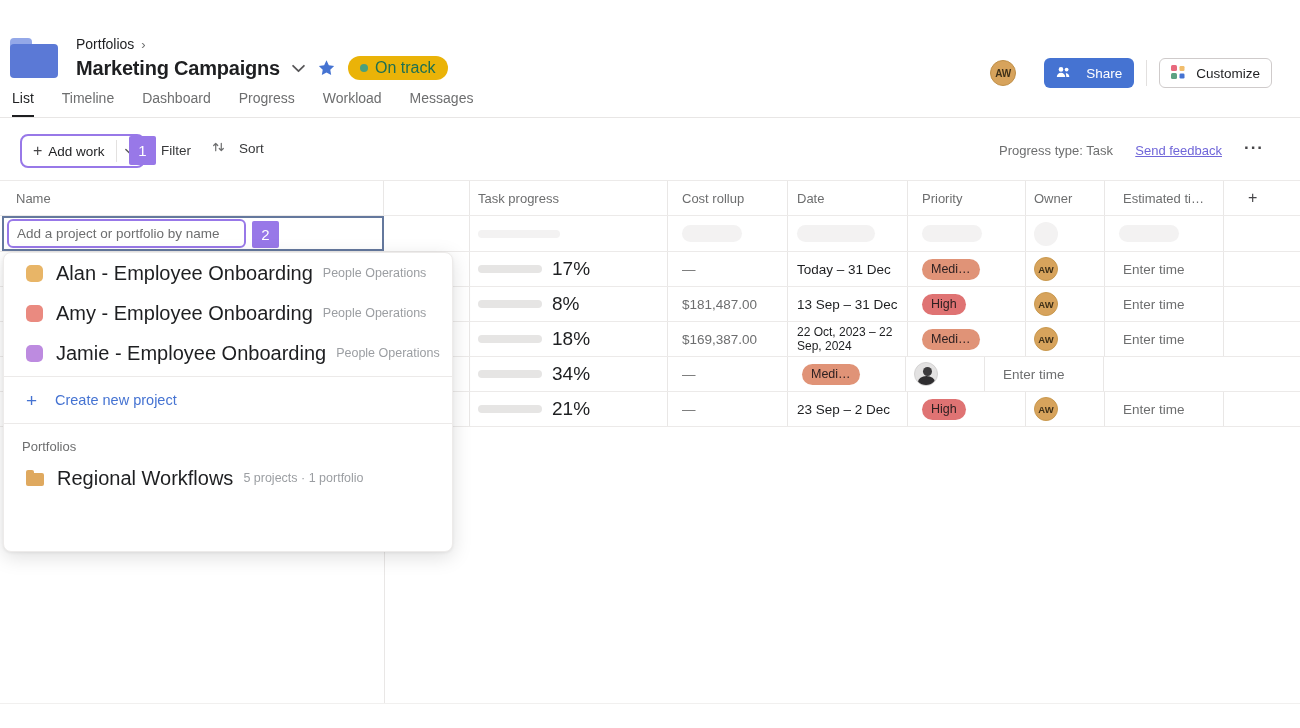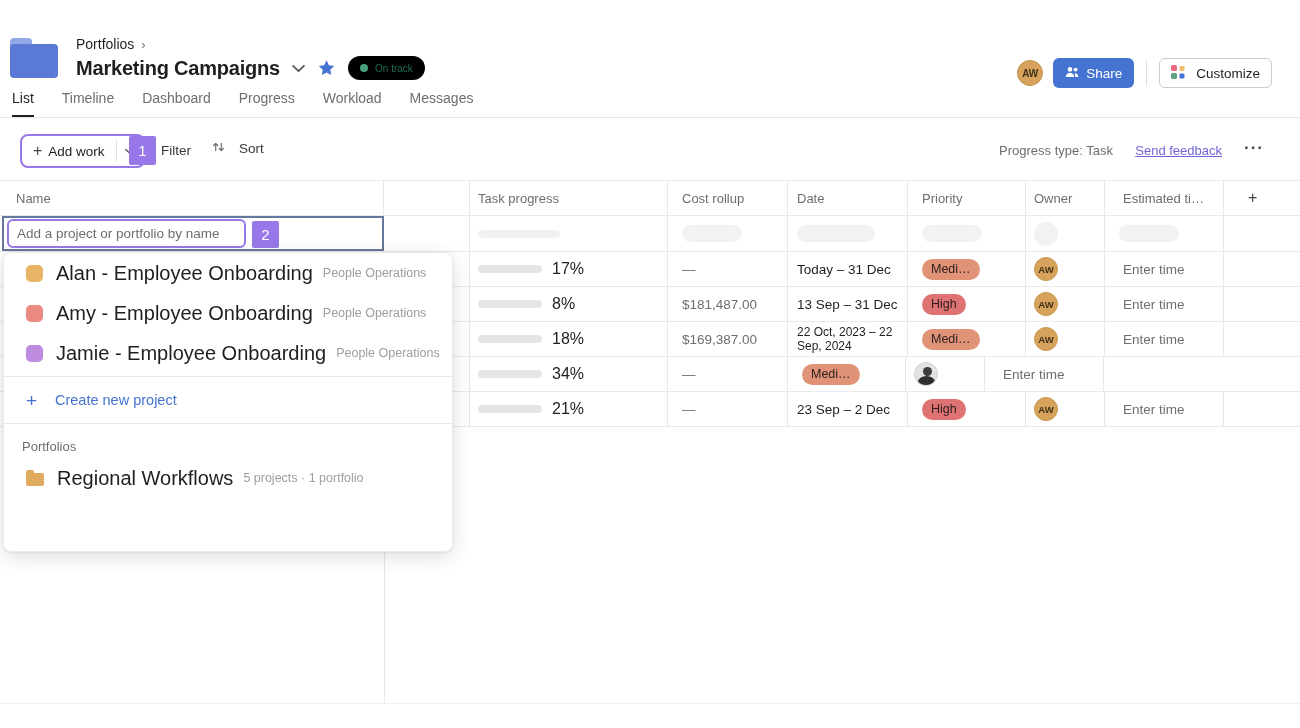--- a/index.html
+++ b/index.html
@@ -10,25 +10,25 @@
   
   .folder-icon { position:absolute; left:10px; top:36px; width:48px; height:44px; }
   .folder-tab { position:absolute; left:0; top:2px; width:22px; height:14px; background:#94a8e8; border-radius:4px 4px 0 0; }
   .folder-body { position:absolute; left:0; top:8px; width:48px; height:34px; background:#5b79d6; border-radius:4px; }
   .breadcrumb { position:absolute; left:76px; top:36px; font-size:14px; color:#1e1f21; display:flex; align-items:center; gap:7px; }
   .crumb-sep { color:#6d6e6f; font-size:13px; }
   .title-row { position:absolute; left:76px; top:56px; display:flex; align-items:center; gap:12px; }
   .page-title { font-size:20px; font-weight:600; letter-spacing:-0.2px; }
   .title-chevron { display:flex; align-items:center; cursor:pointer; }
   .star { display:flex; align-items:center; cursor:pointer; }
-  .status-pill { display:flex; align-items:center; gap:7px; height:24px; padding:0 12px; border-radius:12px; background:#000000; color:#1d6f52; font-size:10px; }
+  .status-pill { display:flex; align-items:center; gap:7px; height:24px; padding:0 12px; border-radius:12px; background:#eab308; color:#1d6f52; font-size:16px; }
   .status-dot { width:8px; height:8px; border-radius:50%; background:#48a07c; }
   .header-right { position:absolute; right:28px; top:58px; display:flex; align-items:center; }
   .avatar-sm { width:26px; height:26px; border-radius:50%; background:#d7a35c; border:1px solid #c08f47; color:#3f3018; font-size:10px; font-weight:700; display:flex; align-items:center; justify-content:center; }
-  .share-btn { margin-left:10px; height:30px; padding:0 12px; background:#4573d2; border:none; border-radius:6px; color:#fff; font-size:13.5px; display:flex; align-items:center; gap:7px; cursor:pointer; font-family:inherit; }
+  .share-btn { margin-left:28px; height:30px; padding:0 12px; background:#4573d2; border:none; border-radius:6px; color:#fff; font-size:13.5px; display:flex; align-items:center; gap:16px; cursor:pointer; font-family:inherit; }
   .hdr-divider { width:1px; height:26px; background:#e2e0df; margin:0 12px; }
   .customize-btn { height:30px; padding:0 11px; background:#fff; border:1px solid #cfcbcb; border-radius:6px; font-size:13.5px; color:#1e1f21; display:flex; align-items:center; gap:11px; cursor:pointer; font-family:inherit; }
 
   
   .tabs { position:absolute; left:0; top:90px; width:1300px; height:28px; border-bottom:1px solid #e8e6e5; display:flex; align-items:flex-start; gap:28px; padding-left:12px; }
   .tab { font-size:14px; color:#6d6e6f; padding-bottom:9px; cursor:pointer; }
   .tab.active { color:#1e1f21; border-bottom:2px solid #1e1f21; }
 
   
   .toolbar { position:absolute; left:0; top:132px; width:1300px; height:38px; }
@@ -62,21 +62,21 @@
   .name-input::placeholder { color:#6d6e6f; }
   .anno-2 { left:252px; top:5px; width:27px; height:27px; }
   .skel { background:#f3f2f2; border-radius:9px; }
   .skel-bar { width:82px; height:8px; border-radius:4px; }
   .skel-pill { width:60px; height:17px; }
   .skel-pill-lg { width:78px; height:17px; }
   .skel-circle { width:24px; height:24px; border-radius:50%; }
 
   .pbar-track { width:64px; height:8px; border-radius:4px; background:#e6e5e4; overflow:hidden; flex:none; }
   .pbar-fill { height:8px; border-radius:4px; background:#5da283; }
-  .pbar-label { margin-left:10px; font-size:16px; color:#1e1f21; }
+  .pbar-label { margin-left:10px; font-size:19px; color:#1e1f21; }
   .cost-text { font-size:13.5px; color:#6d6e6f; }
   .date-text { font-size:13.5px; color:#1e1f21; }
   .date-text.small { font-size:12px; line-height:14px; padding-right:6px; }
   .pri-pill { height:21px; padding:0 9px; border-radius:11px; display:flex; align-items:center; font-size:12.5px; color:#2e2021; max-width:92px; white-space:nowrap; }
   .avatar-row { width:24px; height:24px; border-radius:50%; background:#d7a35c; border:1px solid #c9994f; color:#3f3018; font-size:9.5px; font-weight:700; display:flex; align-items:center; justify-content:center; }
   .avatar-photo { width:24px; height:24px; border-radius:50%; background:#e3e2e2; border:1px solid #d4d3d3; position:relative; overflow:hidden; }
   .avatar-photo .head { position:absolute; left:7.5px; top:4px; width:9px; height:9px; border-radius:50%; background:#3c3b3d; }
   .avatar-photo .body { position:absolute; left:3px; top:13px; width:17px; height:12px; border-radius:50% 50% 0 0; background:#2f2e30; }
   .est-text { font-size:13.5px; color:#6d6e6f; }
 

